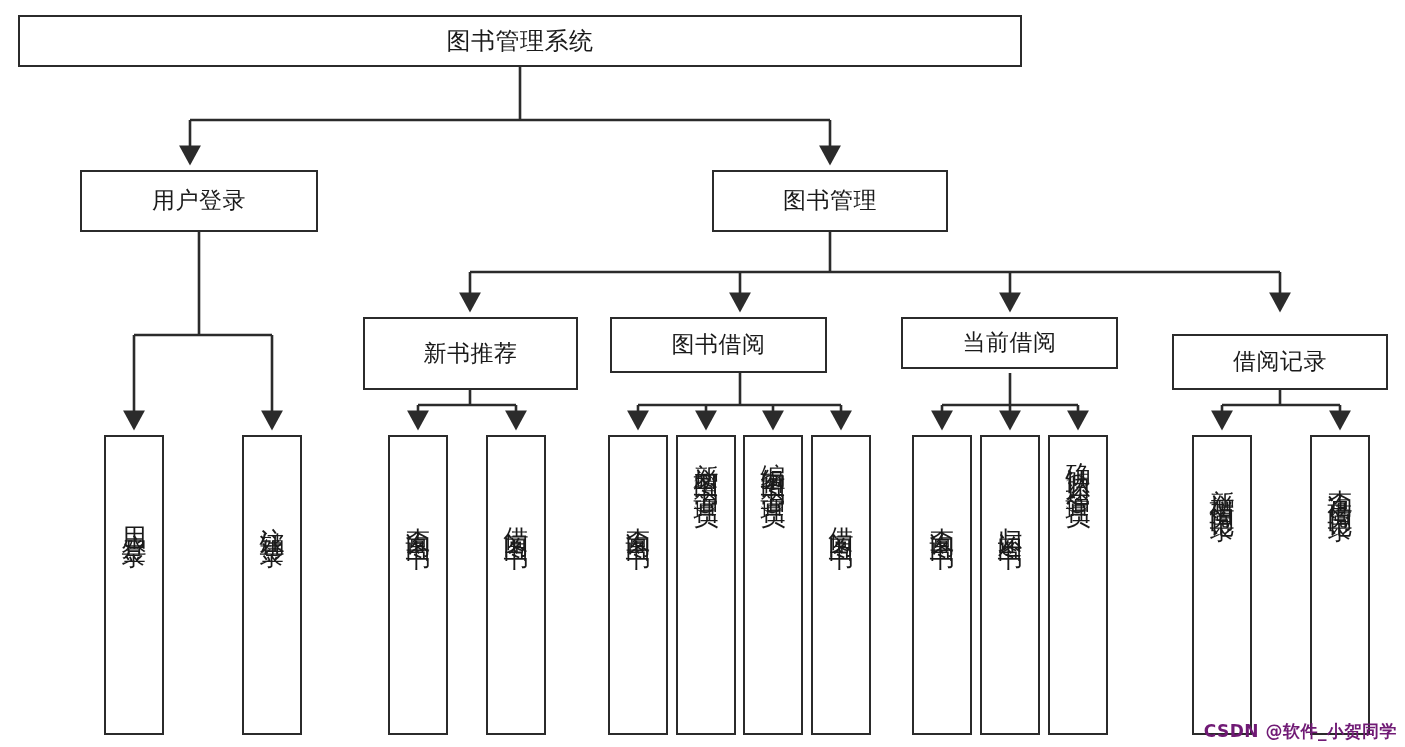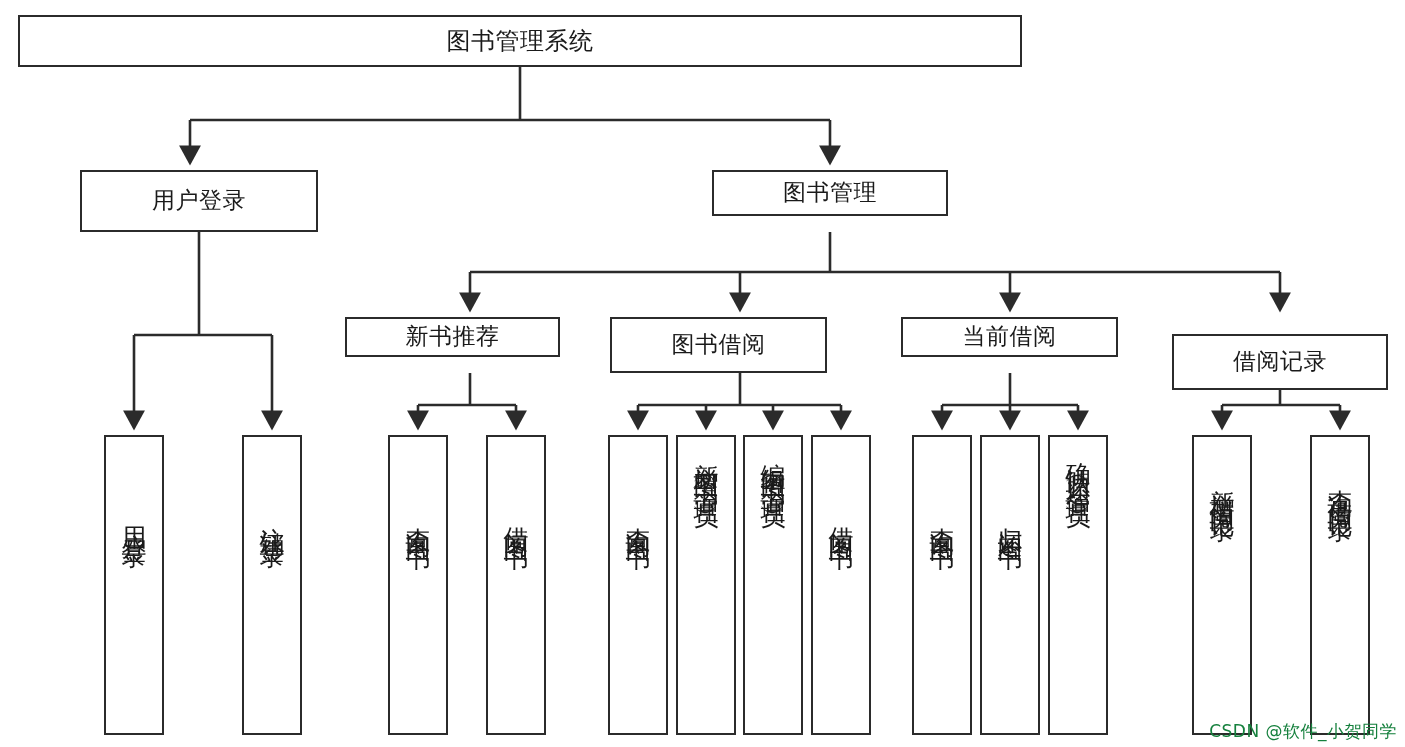--- a/index.html
+++ b/index.html
@@ -47,24 +47,25 @@
     font-size:25px;
     line-height:1.0;
     letter-spacing:6px;
     white-space:nowrap;
   }
   #watermark{
     position:absolute;
     right:8px;
     bottom:4px;
     font-size:17px;
-    color:#15803d;
+    color:#701a75;
     letter-spacing:0.5px;
     white-space:nowrap;
     pointer-events:none;
+    font-weight:bold;
   }
 </style>
 </head>
 <body>
 
 <div id="diagram-root">
 
   <svg class="edges" viewBox="0 0 1405 747" xmlns="http://www.w3.org/2000/svg">
     <defs>
       <marker id="arrow" markerWidth="10" markerHeight="10" refX="4.2" refY="5" orient="auto" markerUnits="strokeWidth">
@@ -115,31 +116,31 @@
     </g>
   </svg>
 
   <div class="node h" id="node-root" style="left:18px;top:15px;width:1004px;height:52px;">
     <span class="lbl">图书管理系统</span>
   </div>
 
   <div class="node h" style="left:80px;top:170px;width:238px;height:62px;">
     <span class="lbl">用户登录</span>
   </div>
-  <div class="node h" style="left:712px;top:170px;width:236px;height:46px;">
+  <div class="node h" style="left:712px;top:170px;width:236px;height:62px;">
     <span class="lbl">图书管理</span>
   </div>
 
-  <div class="node h" style="left:345px;top:317px;width:215px;height:40px;">
+  <div class="node h" style="left:363px;top:317px;width:215px;height:73px;">
     <span class="lbl">新书推荐</span>
   </div>
   <div class="node h" style="left:610px;top:317px;width:217px;height:56px;">
     <span class="lbl">图书借阅</span>
   </div>
-  <div class="node h" style="left:901px;top:317px;width:217px;height:40px;">
+  <div class="node h" style="left:901px;top:317px;width:217px;height:52px;">
     <span class="lbl">当前借阅</span>
   </div>
   <div class="node h" style="left:1172px;top:317px;width:216px;height:56px;margin-top:17px;">
     <span class="lbl">借阅记录</span>
   </div>
 
   <div class="node v" style="left:104px;top:435px;width:60px;height:300px;padding-top:70px;">
     <span class="lbl">用户登录</span>
   </div>
   <div class="node v" style="left:242px;top:435px;width:60px;height:300px;padding-top:70px;">

